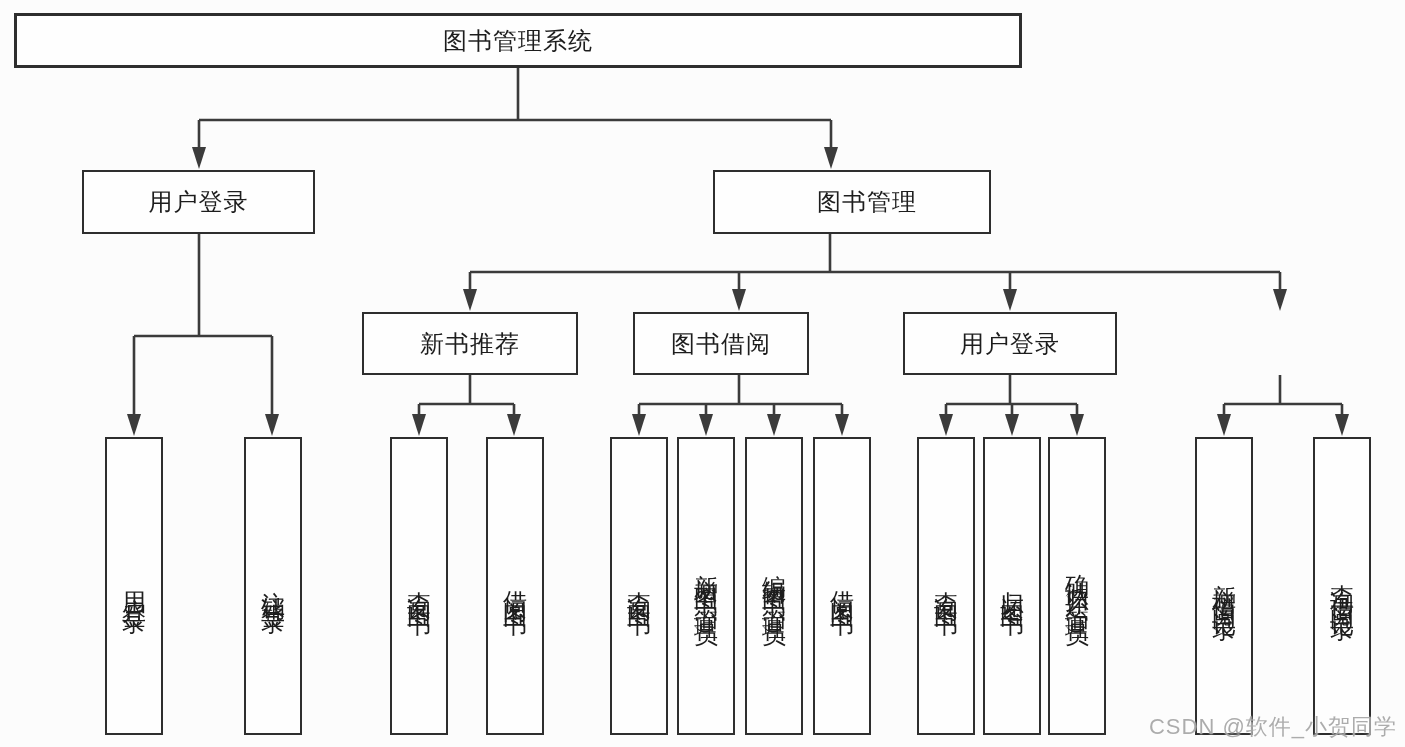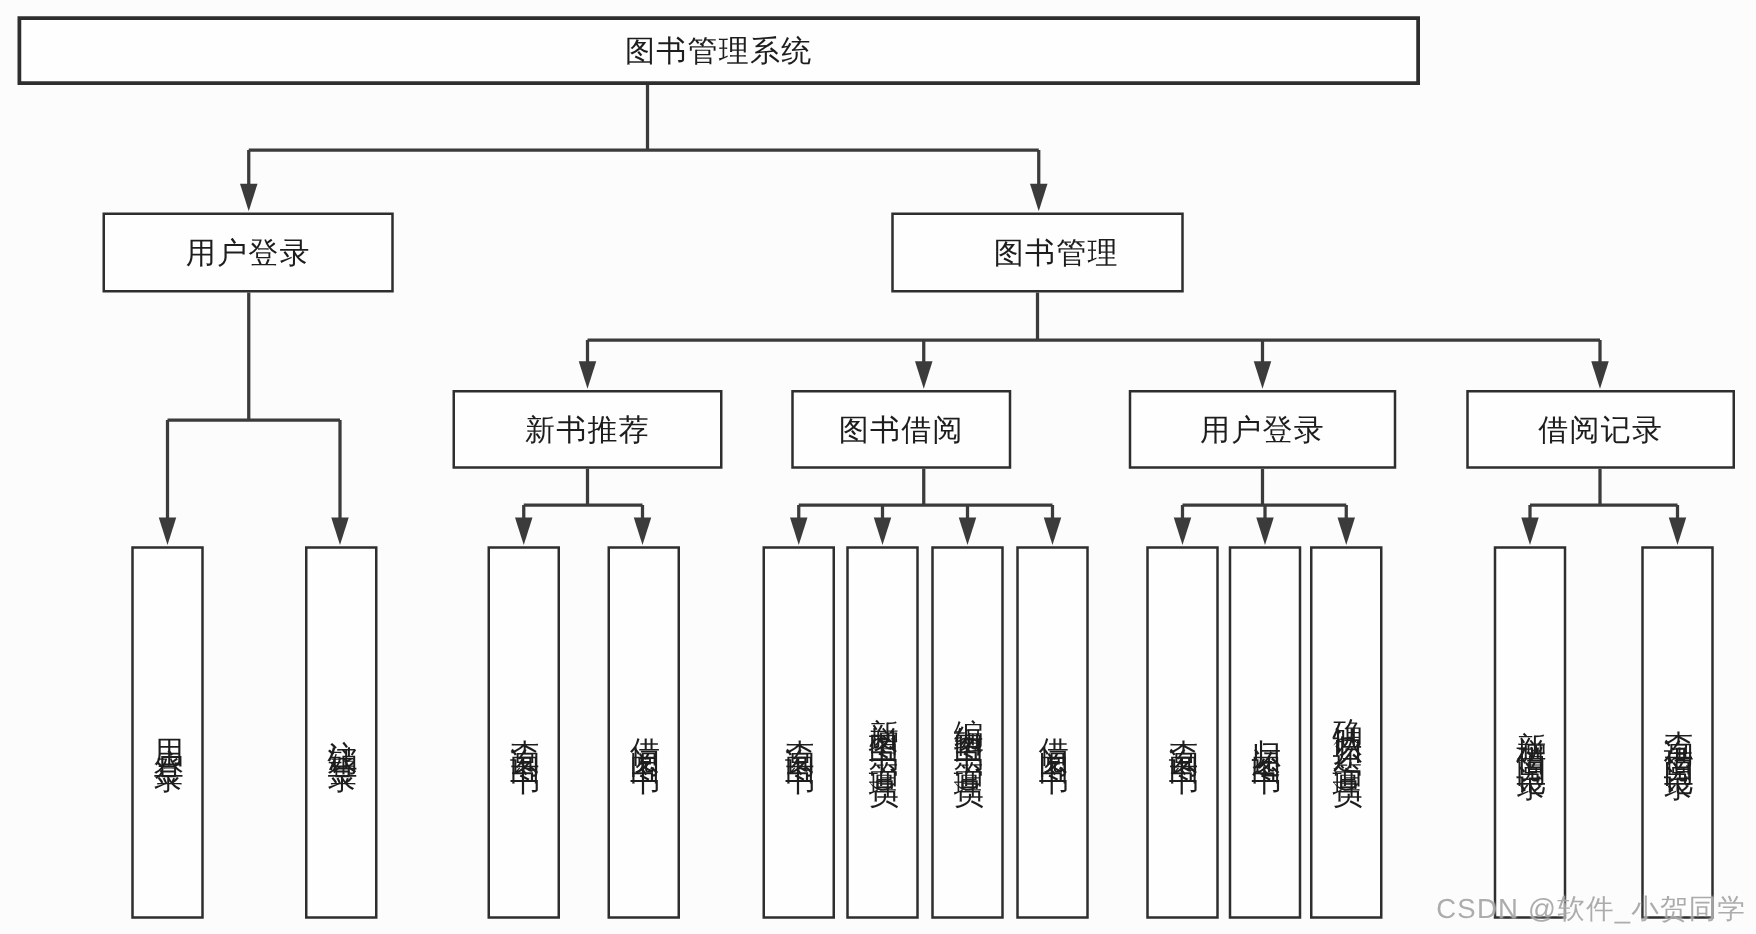--- a/index.html
+++ b/index.html
@@ -18,23 +18,23 @@
     border:2.5px solid #2e2e2e;
     background:#fefefe;
     display:flex;
     align-items:center;
     justify-content:center;
     font-size:24px;
     letter-spacing:1px;
     z-index:2;
     white-space:nowrap;
   }
-  .box.root{left:14px;top:13px;width:1122px;height:55px;border-width:3px;font-family:Liberation Serif, serif;}
+  .box.root{left:14px;top:13px;width:1008px;height:55px;border-width:3px;font-family:Liberation Serif, serif;}
   .box.l2a{left:82px;top:170px;width:233px;height:64px;}
-  .box.l2b{left:713px;top:170px;width:234px;height:64px;padding-left:30px;}
+  .box.l2b{left:713px;top:170px;width:278px;height:64px;padding-left:30px;}
   .box.l3{top:312px;height:63px;text-align:right;}
   .box.s0{left:362px;width:216px;}
   .box.s1{left:633px;width:176px;}
   .box.s2{left:903px;width:214px;}
   .box.s3{left:1173px;width:215px;}
   .box.leaf{
     top:437px;height:298px;width:58px;
     writing-mode:vertical-rl;
     text-orientation:mixed;
     letter-spacing:7px;
@@ -94,21 +94,20 @@
   </svg>
 
   <div class="box root">图书管理系统</div>
 
   <div class="box l2a">用户登录</div>
   <div class="box l2b">图书管理</div>
 
   <div class="box l3 s0">新书推荐</div>
   <div class="box l3 s1">图书借阅</div>
   <div class="box l3 s2">用户登录</div>
-  <div class="box l3 s3">借阅记录</div>
 
   <div class="box leaf g1b1">用户登录</div>
   <div class="box leaf g1b2">注销登录</div>
 
   <div class="box leaf g2b1">查询图书</div>
   <div class="box leaf g2b2">借阅图书</div>
 
   <div class="box leaf g3b1">查询图书</div>
   <div class="box leaf g3b2">新增图书（管理员）</div>
   <div class="box leaf g3b3">编辑图书（管理员）</div>

